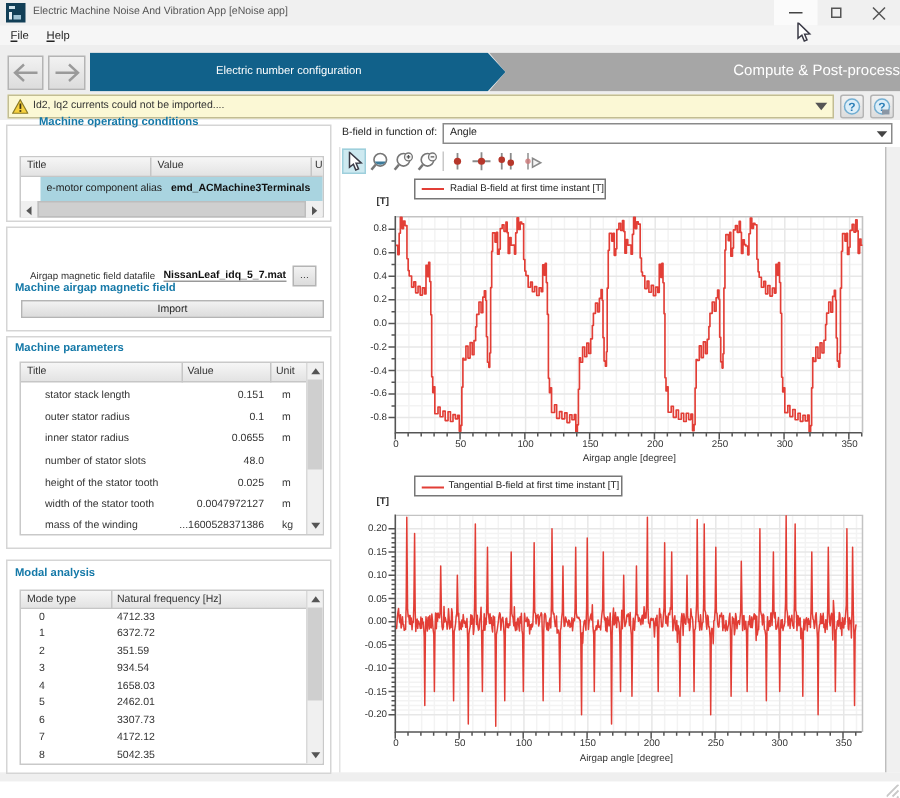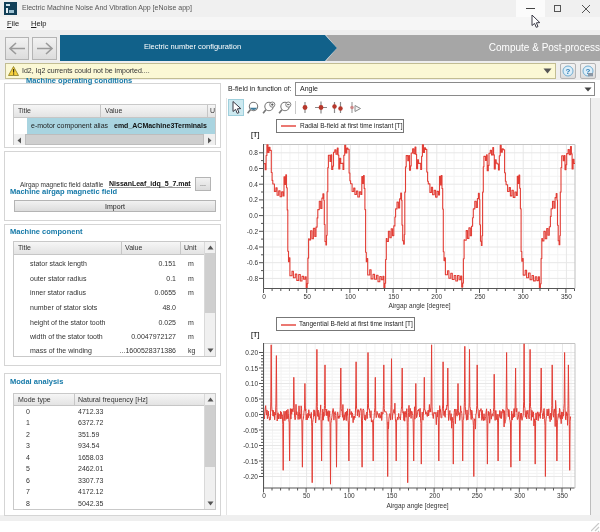--- a/index.html
+++ b/index.html
@@ -104,21 +104,21 @@
 </div>
 
 <div class="panel" style="left:4px;top:151px;width:217px;height:70px;"></div>
 <div class="abs hdr" style="left:10px;top:154px;margin-top:33px;">Machine airgap magnetic field</div>
 <div class="abs" style="left:20px;top:181px;font-size:6.5px;color:#333;">Airgap magnetic field datafile</div>
 <div class="abs" style="left:109px;top:180px;font-size:7px;font-weight:bold;color:#111;border-bottom:1px solid #999;">NissanLeaf_idq_5_7.mat</div>
 <div class="abs btn" style="left:195px;top:177px;width:16px;height:14px;font-size:7px;color:#444;text-align:center;line-height:11px;">...</div>
 <div class="abs btn" style="left:14px;top:200px;width:202px;height:12px;font-size:7px;color:#222;text-align:center;line-height:11px;">Import</div>
 
 <div class="panel" style="left:4px;top:224px;width:217px;height:142px;"></div>
-<div class="abs hdr" style="left:10px;top:227px;">Machine component</div>
+<div class="abs hdr" style="left:10px;top:227px;">Machine parameters</div>
 <div class="abs" style="left:13px;top:241px;width:203px;height:116px;border:1px solid #c9c9c9;background:#fff;font-size:7px;color:#333;">
  <div class="tblhead abs" style="left:0;top:0;width:190px;height:13px;"></div>
  <div class="abs" style="left:4px;top:2px;">Title</div>
  <div class="abs" style="left:111px;top:2px;">Value</div>
  <div class="abs" style="left:170px;top:2px;">Unit</div>
  <div class="abs" style="left:107px;top:0;width:1px;height:13px;background:#c6c6c6;"></div>
  <div class="abs" style="left:166px;top:0;width:1px;height:13px;background:#c6c6c6;"></div>
  <div class="abs" style="left:16px;top:18px;">stator stack length</div>
     <div class="abs" style="left:107px;top:18px;width:55px;text-align:right;">0.151</div>
     <div class="abs" style="left:174px;top:18px;">m</div>

